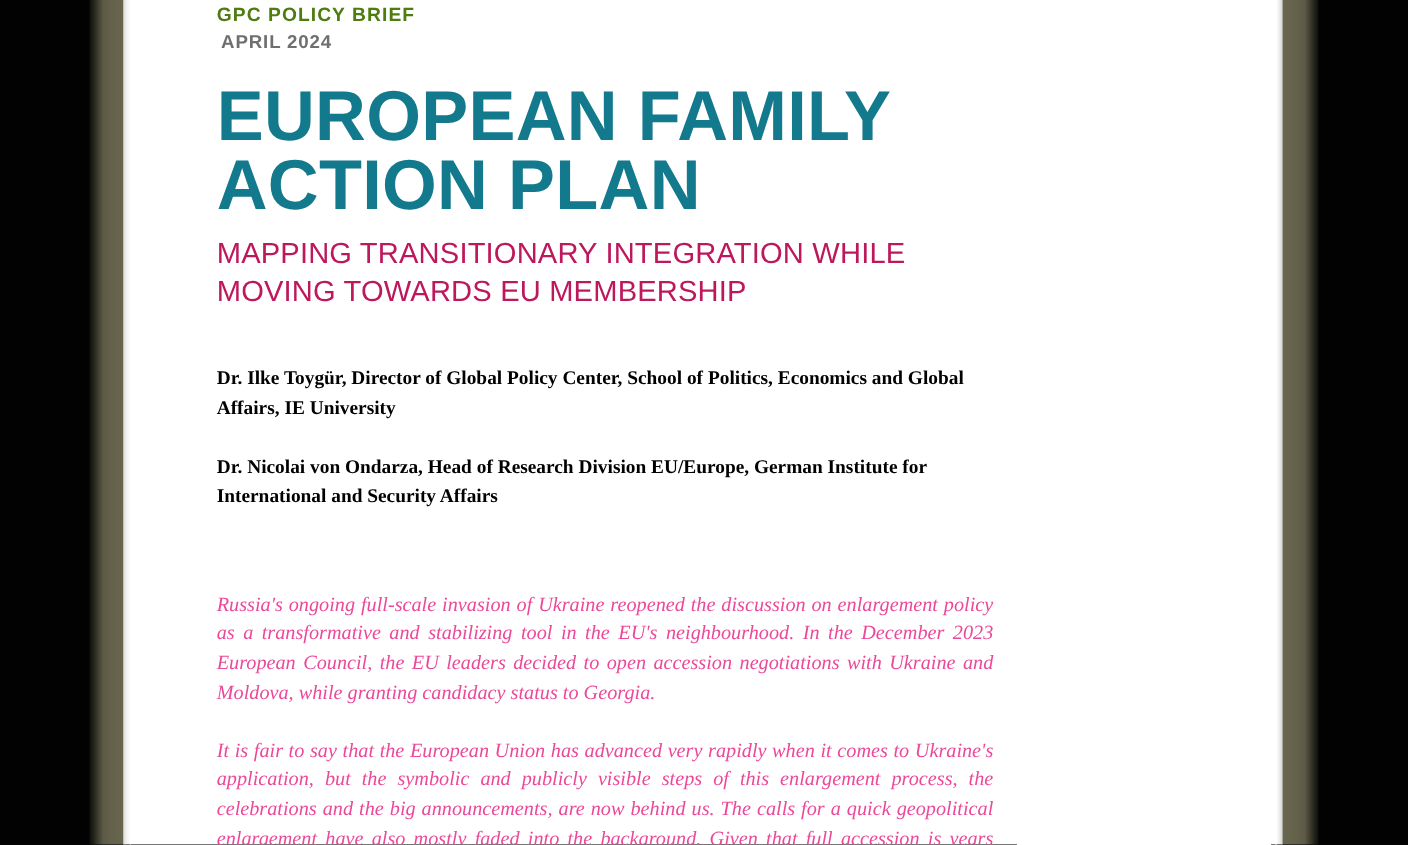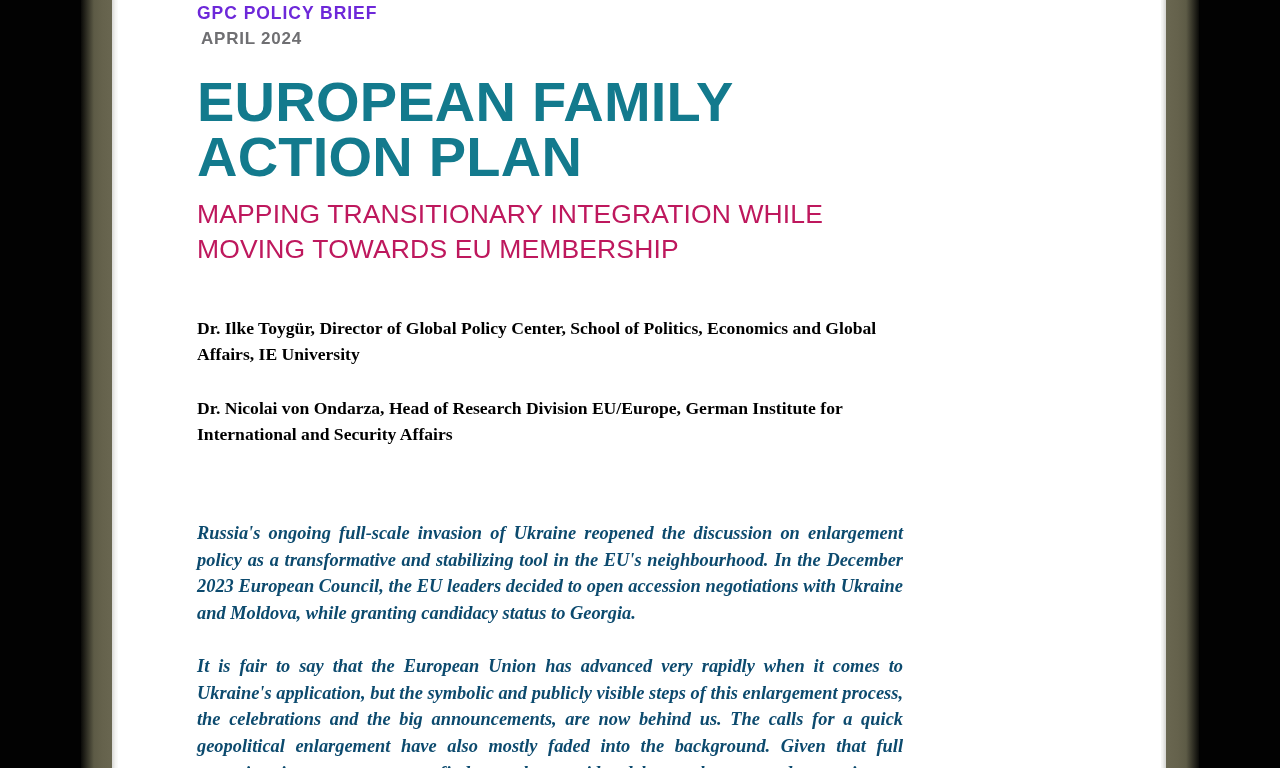--- a/index.html
+++ b/index.html
@@ -65,39 +65,39 @@
     top: 0;
     width: 706px;   
   }
 
   
   .kicker {
     font-family: "Liberation Sans", sans-serif;
     font-weight: 700;
     font-size: 17.5px;
     letter-spacing: 0.055em;
-    color: #6d28d9;
+    color: #4d7c0f;
     margin: 4px 0 0 0;
     line-height: 1.1;
   }
   .date {
     font-family: "Liberation Sans", sans-serif;
     font-weight: 600;
     font-size: 17px;
     letter-spacing: 0.045em;
     color: #6f6f72;
     margin: 7px 0 0 4px;
     line-height: 1.1;
   }
 
   
   .title {
     font-family: "Liberation Sans", sans-serif;
     font-weight: 700;
-    font-size: 56px;
+    font-size: 64px;
     line-height: 0.985;
     letter-spacing: 0.004em;
     color: #137a8d;
     margin: 25px 0 0 0;
     white-space: pre-line;
   }
 
   
   .subtitle {
     font-family: "Liberation Sans", sans-serif;
@@ -120,24 +120,24 @@
     color: #000000;
     margin: 0 0 28px 0;
   }
   .author:last-child { margin-bottom: 16px; }
 
   
   .body { margin-top: 73px; }
   .para {
     font-family: "Liberation Serif", serif;
     font-style: italic;
-    font-weight: 700;
+    font-weight: 400;
     font-size: 18.4px;
     line-height: 1.455;
-    color: #0c4a6e;
+    color: #ec4899;
     text-align: justify;
     margin: 0 0 26px 0;
   }
   .para:last-child { margin-bottom: 0; }
 </style>
 </head>
 <body>
 
 <div class="viewer">
 

